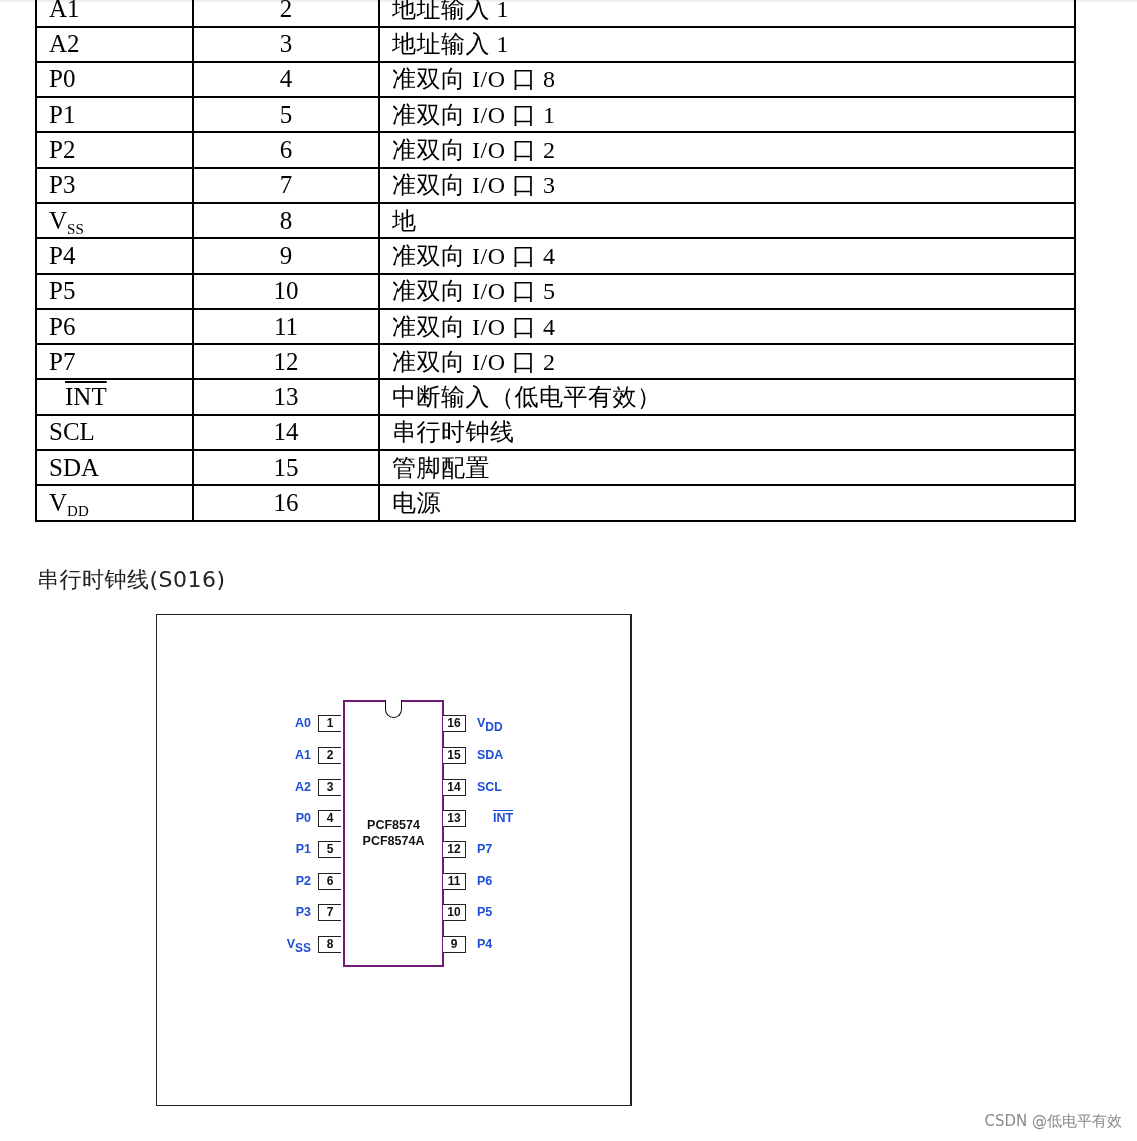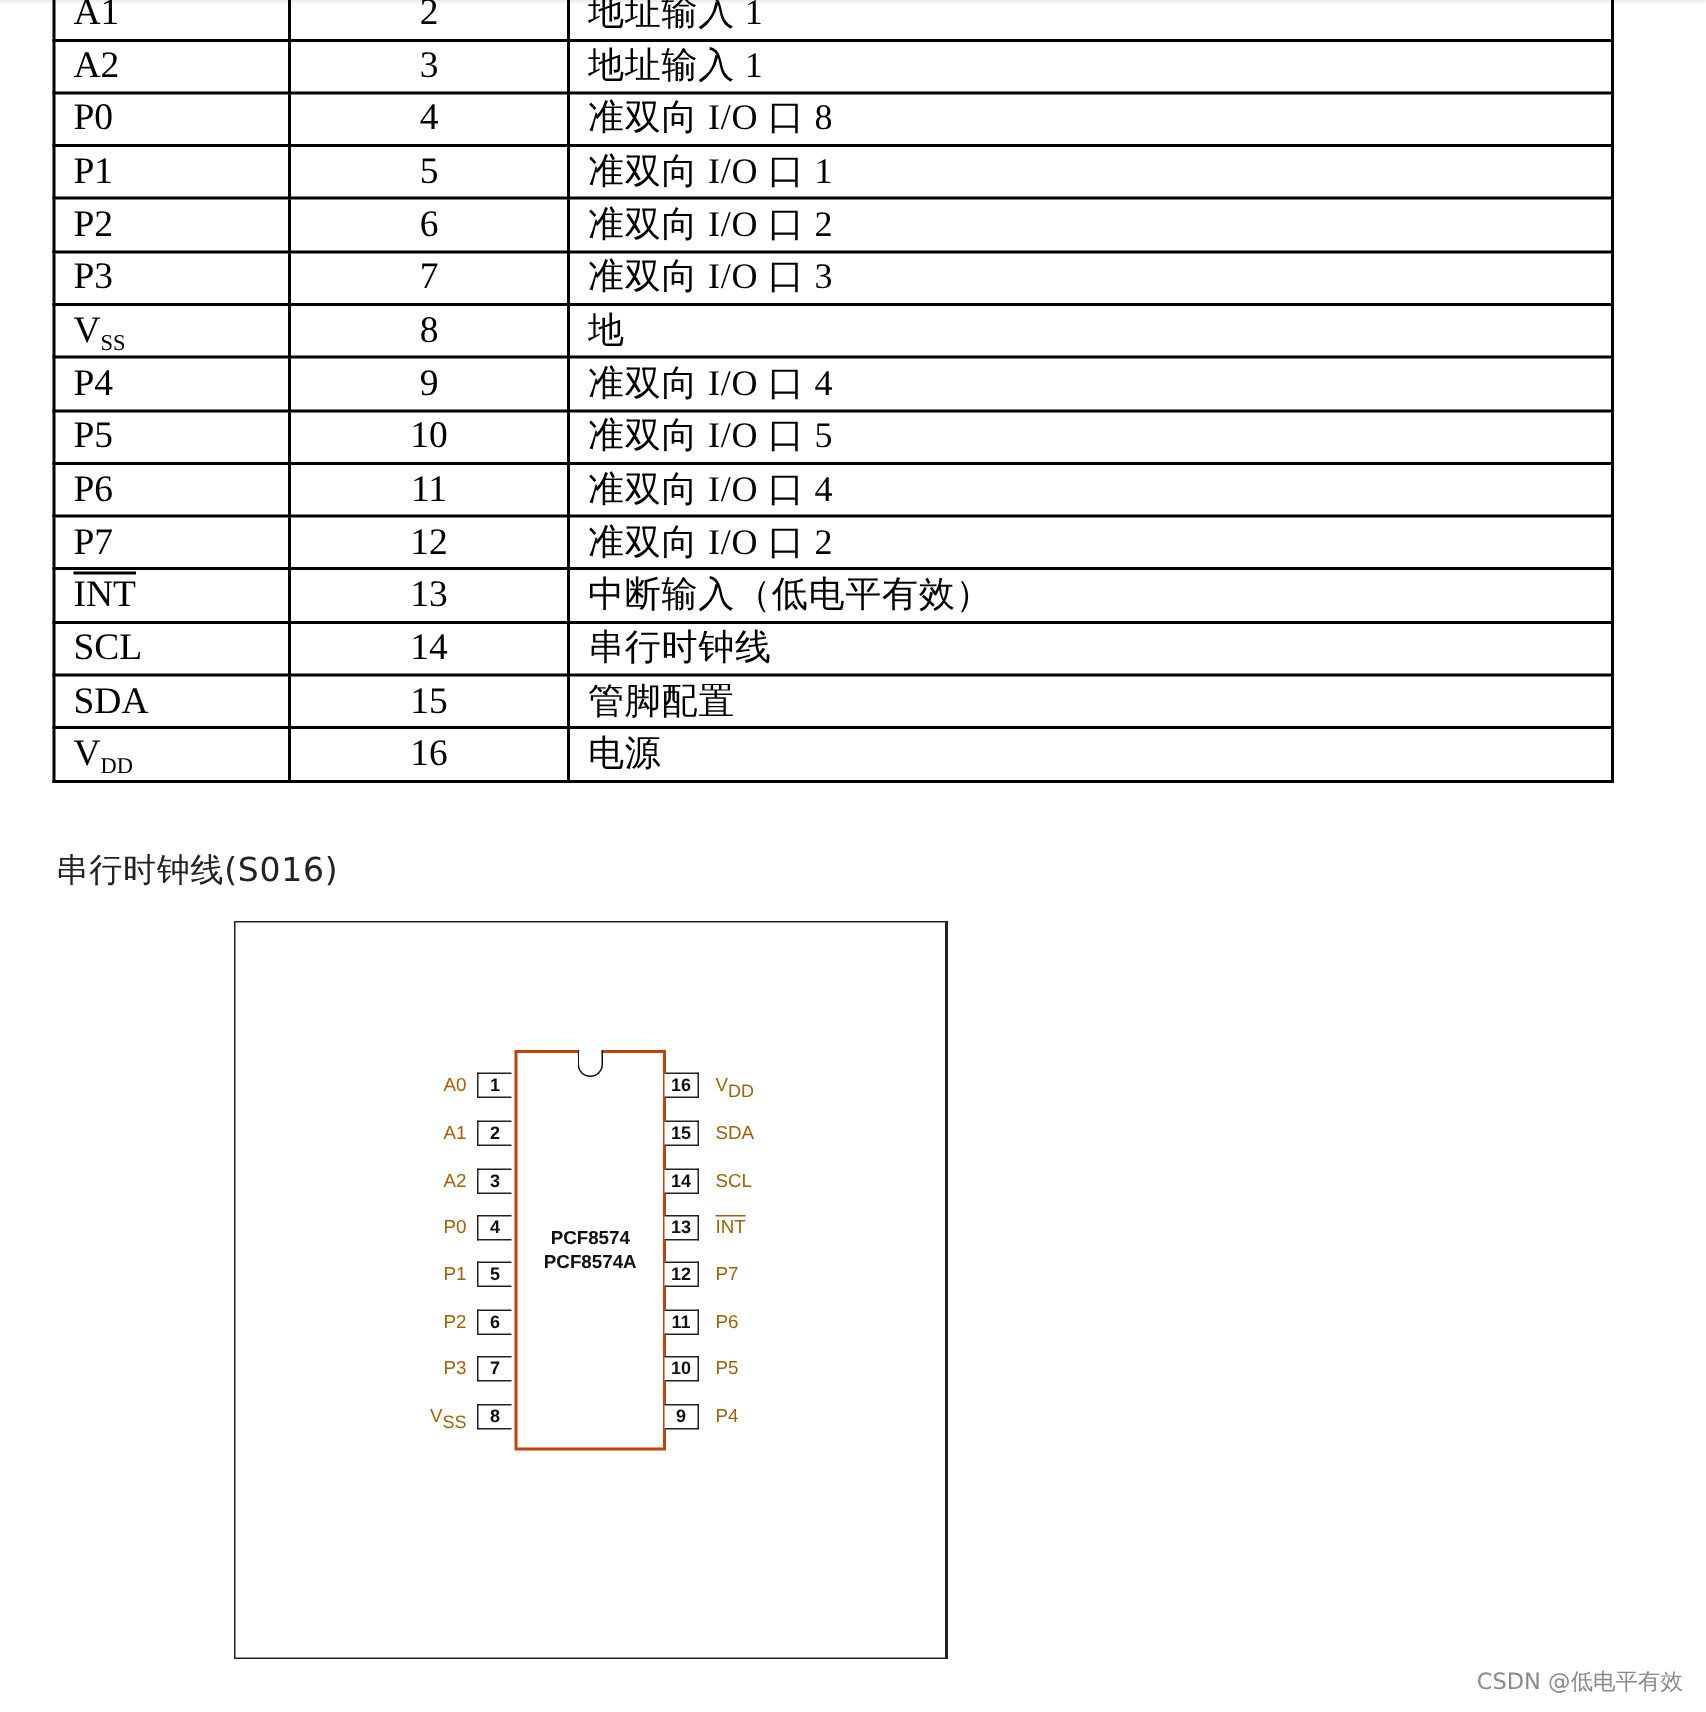--- a/index.html
+++ b/index.html
@@ -12,41 +12,41 @@
     
     .pin-table { position: absolute; left: 35px; top: -10px; border-collapse: collapse; }
     .pin-table td {
       border: 2.5px solid #000; height: 30.5px; padding: 0; font-size: 25px;
       line-height: 30px; vertical-align: middle; white-space: nowrap;
     }
     .pin-table td.c-sym { width: 143px; padding-left: 12px; }
     .pin-table td.c-num { width: 184px; text-align: center; }
     .pin-table td.c-desc { width: 682px; padding-left: 12px; font-size: 24px; letter-spacing: 0.5px; }
     .pin-table sub { font-size: 15px; vertical-align: -5px; line-height: 0; }
-    .overbar { text-decoration: overline; }
+    .overbar { text-decoration: overline; margin-left: 16px; }
     .heading {
       position: absolute; left: 37px; top: 565px; font-size: 22px;
       font-family: "DejaVu Sans", sans-serif; color: #222; letter-spacing: 0.5px;
     }
     
     .frame { position: absolute; left: 156px; top: 614px; width: 473px; height: 490px;
       border: 1.5px solid #222; border-right-width: 2px; }
     .chip { position: absolute; left: 343px; top: 700px; width: 97px; height: 263px;
-      border: 2px solid #c2410c; background: #fff; }
+      border: 2px solid #701a75; background: #fff; }
     .notch { position: absolute; left: 40px; top: -2px; width: 15px; height: 17px;
       border: 1.5px solid #111; border-top: none; border-radius: 0 0 9px 9px; background: #fff; }
     .chip-label { position: absolute; left: 0; width: 97px; text-align: center;
       font-family: "Liberation Sans", sans-serif; font-weight: bold; font-size: 12.5px; color: #111; }
     .pinbox { position: absolute; width: 22px; height: 15px; border: 1.3px solid #222;
       font-family: "Liberation Sans", sans-serif; font-weight: bold; font-size: 12px;
       line-height: 15px; text-align: center; background: #fff; color: #111; }
     .pinbox.l { left: 318px; border-right: none; }
     .pinbox.r { left: 443px; border-left: none; }
-    .pinname { position: absolute; font-family: "Liberation Sans", sans-serif; font-weight: normal;
-      font-size: 12.5px; color: #a16207; line-height: 15px; }
+    .pinname { position: absolute; font-family: "Liberation Sans", sans-serif; font-weight: bold;
+      font-size: 12.5px; color: #1d4ed8; line-height: 15px; }
     .pinname.l { right: 826px; text-align: right; }
     .pinname.r { left: 477px; }
     .pinname sub { font-size: 12px; vertical-align: -4px; line-height: 0; }
     .watermark { position: absolute; right: 15px; top: 1112px; font-family: "DejaVu Sans", sans-serif;
       font-size: 15px; color: #8a8a8a; }
   </style>
 </head>
 <body>
 
 <div class="topshade"></div>

